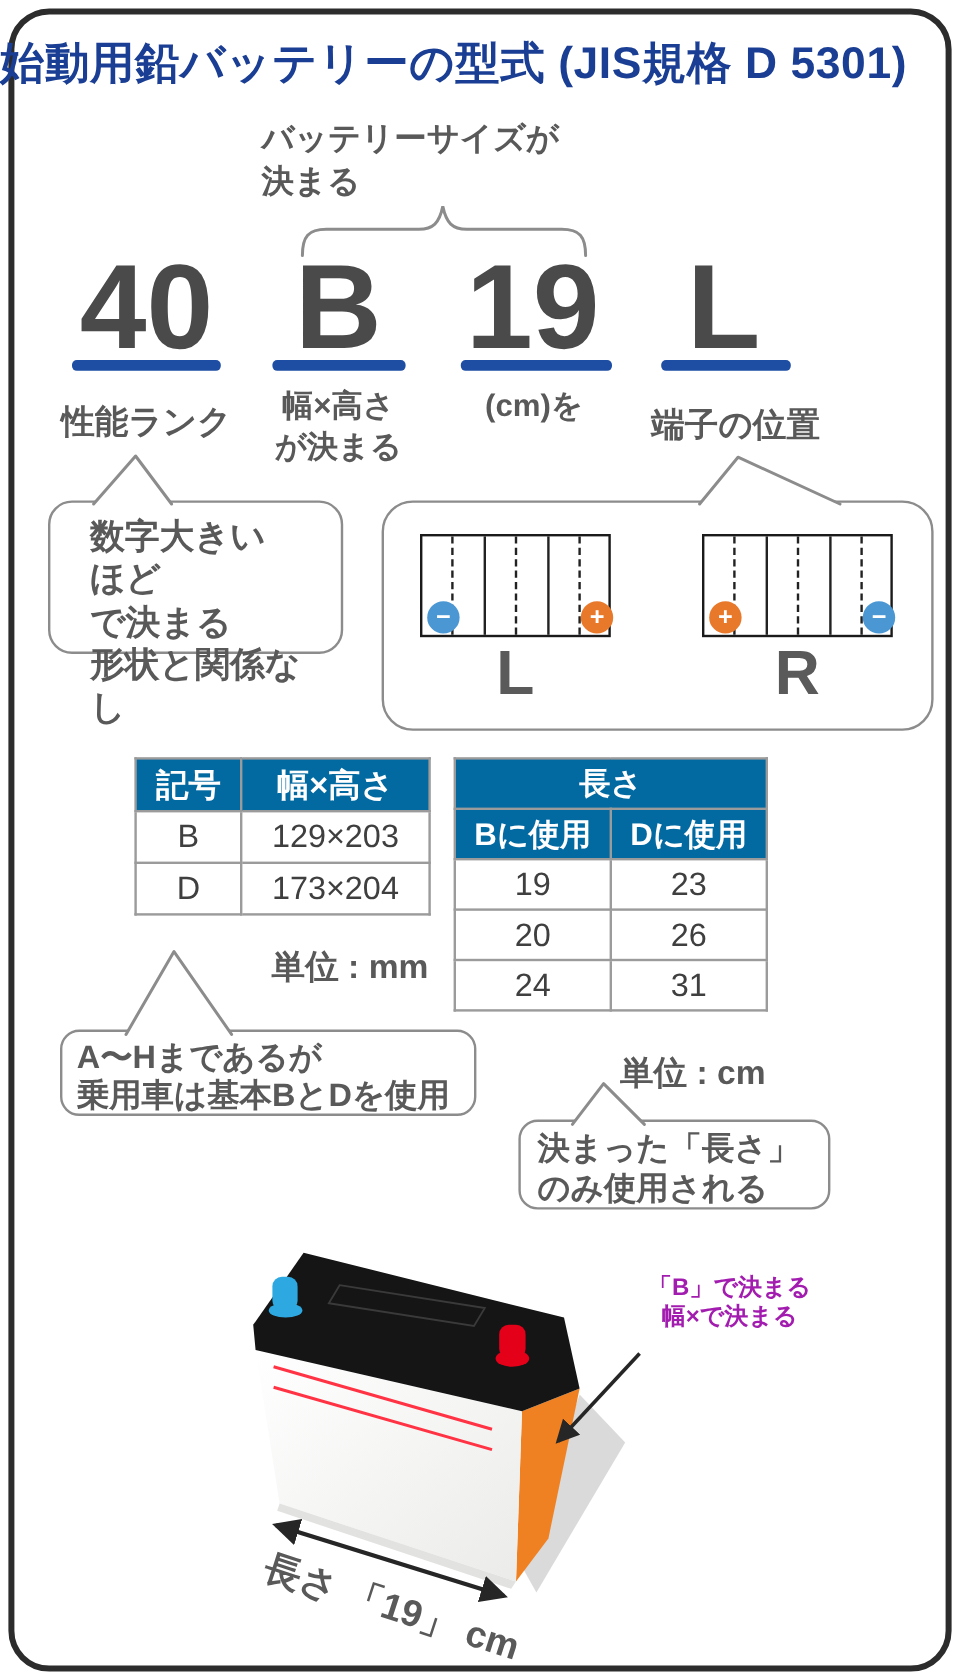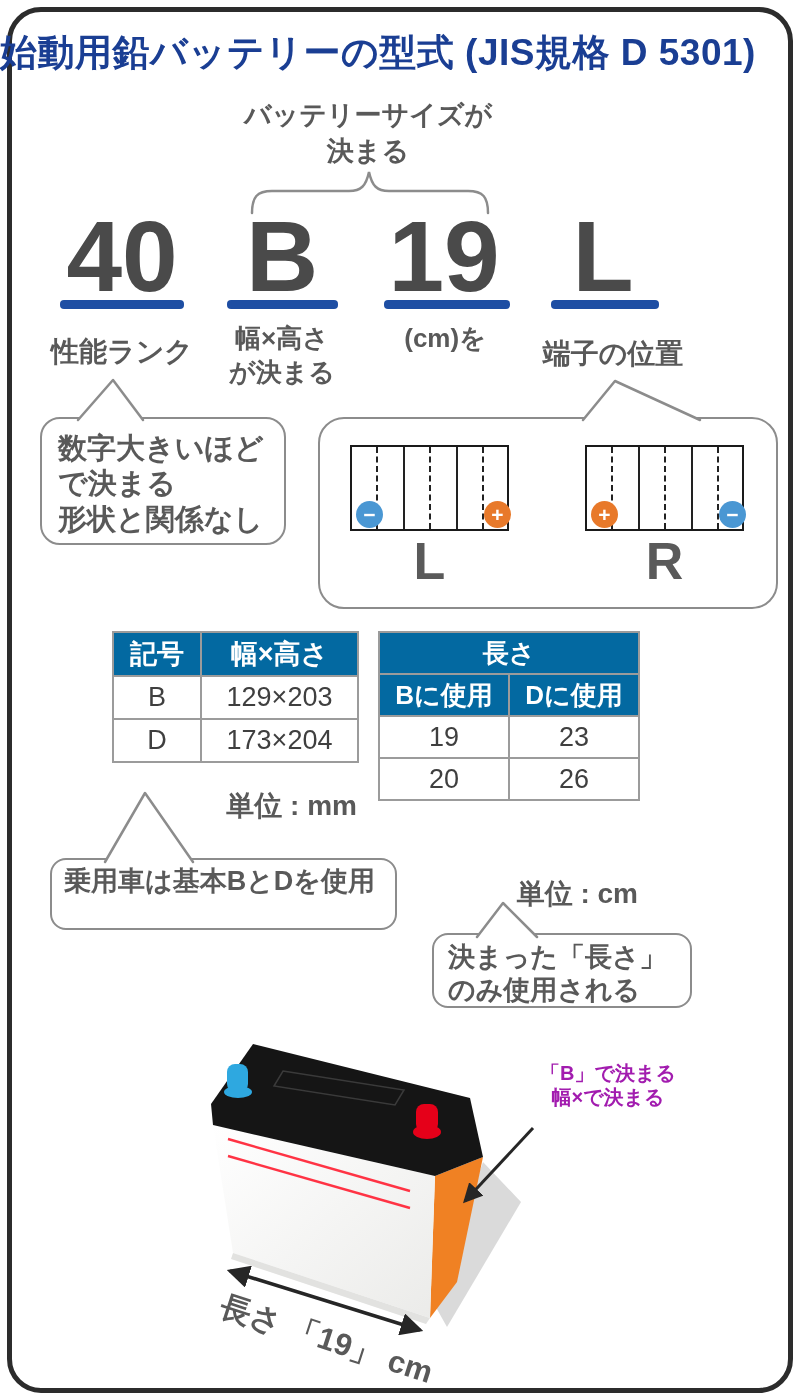--- a/index.html
+++ b/index.html
@@ -10,36 +10,36 @@
   }
   .card-frame {
     position:absolute; left:7px; top:7px; right:7px; bottom:7px;
     border:5px solid #2c2c2c; border-radius:34px; background:#fff;
   }
   .title {
     position:absolute; left:0; top:28px; width:800px; text-align:left;
     font-size:37px; font-weight:800; color:#1a3e93; letter-spacing:0.5px;
   }
   .size-note {
-    position:absolute; left:218px; top:98px; width:300px; text-align:center;
+    position:absolute; left:218px; top:98px; width:300px; 
     font-size:27px; font-weight:700; color:#595959; line-height:1.32;
   }
   .code-char {
     position:absolute; top:206px; text-align:center; font-size:100px; line-height:1;
     font-weight:700; color:#4a4a4a;
   }
   .code-underline { position:absolute; top:300px; height:9px; border-radius:4px; background:#1e4ea3; }
   .code-label {
     position:absolute; text-align:center; font-weight:700; color:#595959; line-height:1.3;
   }
   .bubble {
     position:absolute; background:#fff; border:2.5px solid #8c8c8c; border-radius:20px;
     color:#595959; font-weight:700; z-index:10;
   }
-  .rank-bubble { left:40px; top:417px; width:246px; height:128px; padding:12px 16px; font-size:29px; line-height:1.22; }
+  .rank-bubble { left:40px; top:417px; width:246px; height:128px; padding:12px 33px; font-size:29px; line-height:1.22; }
   .terminal-box {
     position:absolute; left:318px; top:417px; width:460px; height:192px;
     border:2.5px solid #8c8c8c; border-radius:26px; background:#fff; z-index:10;
   }
   .batt { position:absolute; top:26px; width:159px; height:86px; border:2.5px solid #1a1a1a; background:#fff; }
   .batt-l { left:30px; } .batt-r { left:265px; }
   .vline { position:absolute; top:0; bottom:0; width:0; }
   .vline.dashed { border-left:2.5px dashed #222; }
   .vline.solid  { border-left:2.5px solid  #222; }
   .term {
@@ -180,25 +180,30 @@
       <th style="width:130px;">Dに使用</th>
     </tr>
     <tr>
       <td>19</td>
       <td>23</td>
     </tr>
     <tr>
       <td>20</td>
       <td>26</td>
     </tr>
+    <tr>
+      <td>24</td>
+      <td>31</td>
+    </tr>
   </tbody>
     </table>
   <div class="unit-caption unit-cm">単位 : cm</div>
 
   <div class="bubble series-bubble">
+    <div>A〜Hまであるが</div>
     <div>乗用車は基本BとDを使用</div>
   </div>
   <div class="bubble length-bubble">
     <div>決まった「長さ」</div>
     <div>のみ使用される</div>
   </div>
 
   <div class="dim-label">
     <div>「B」で決まる</div>
     <div>幅×で決まる</div>

